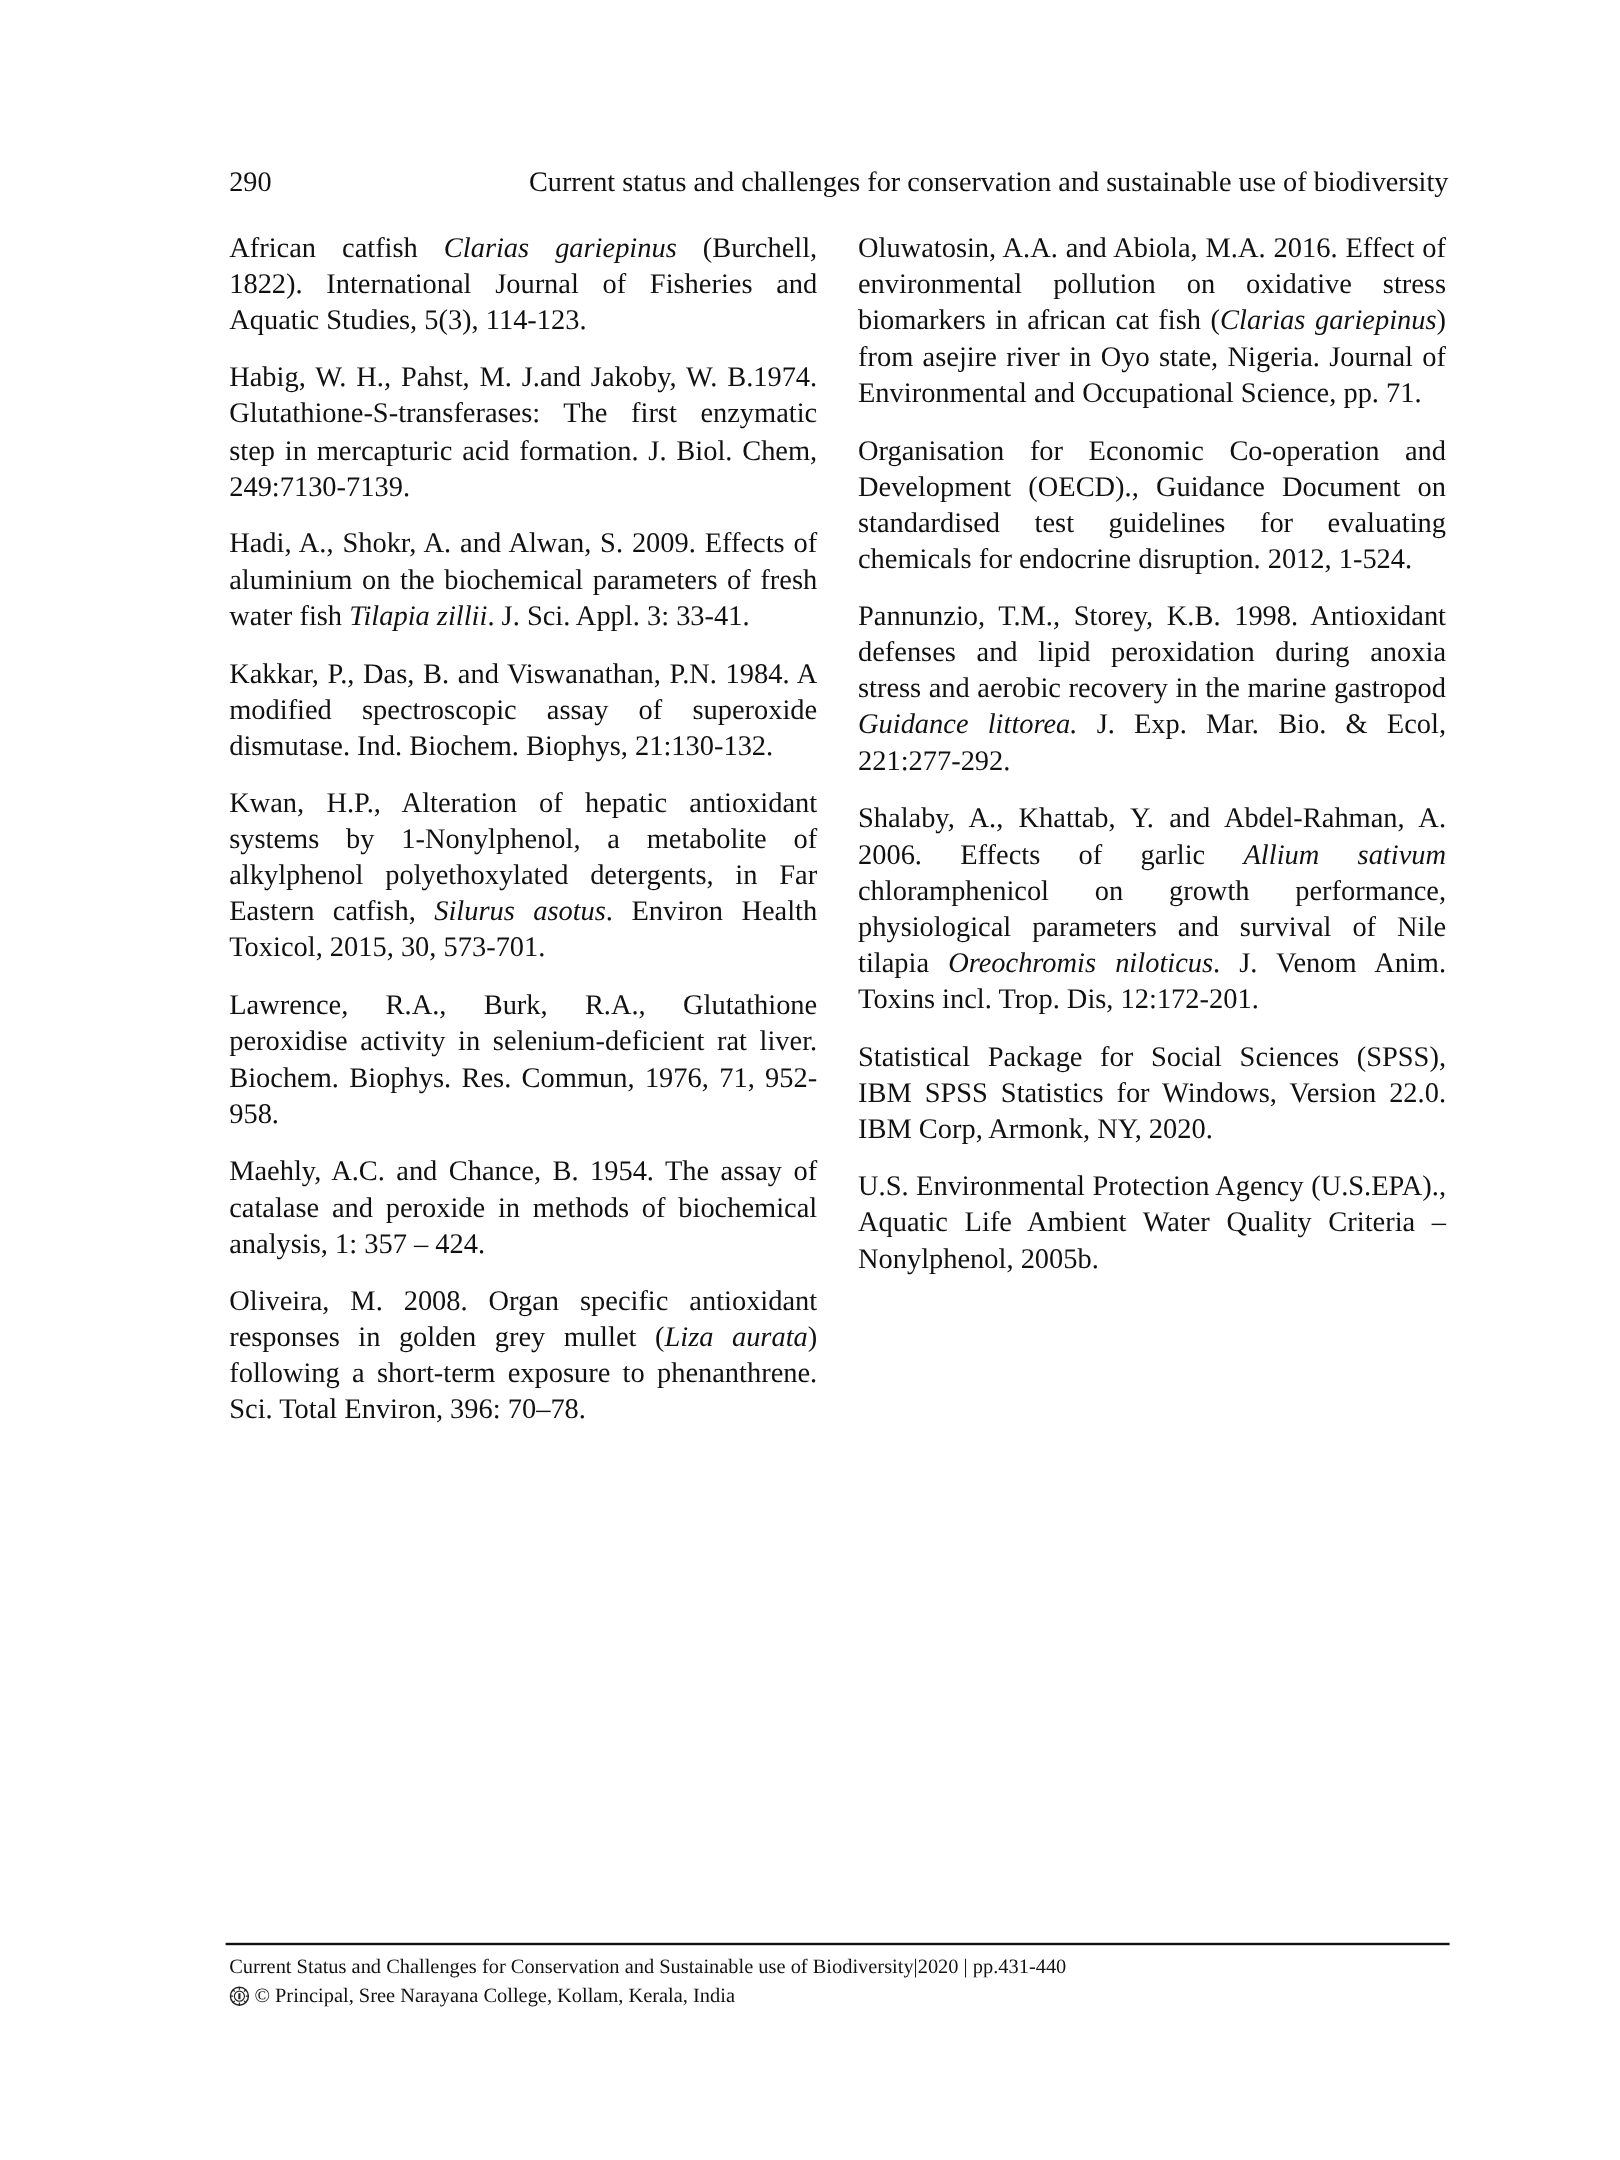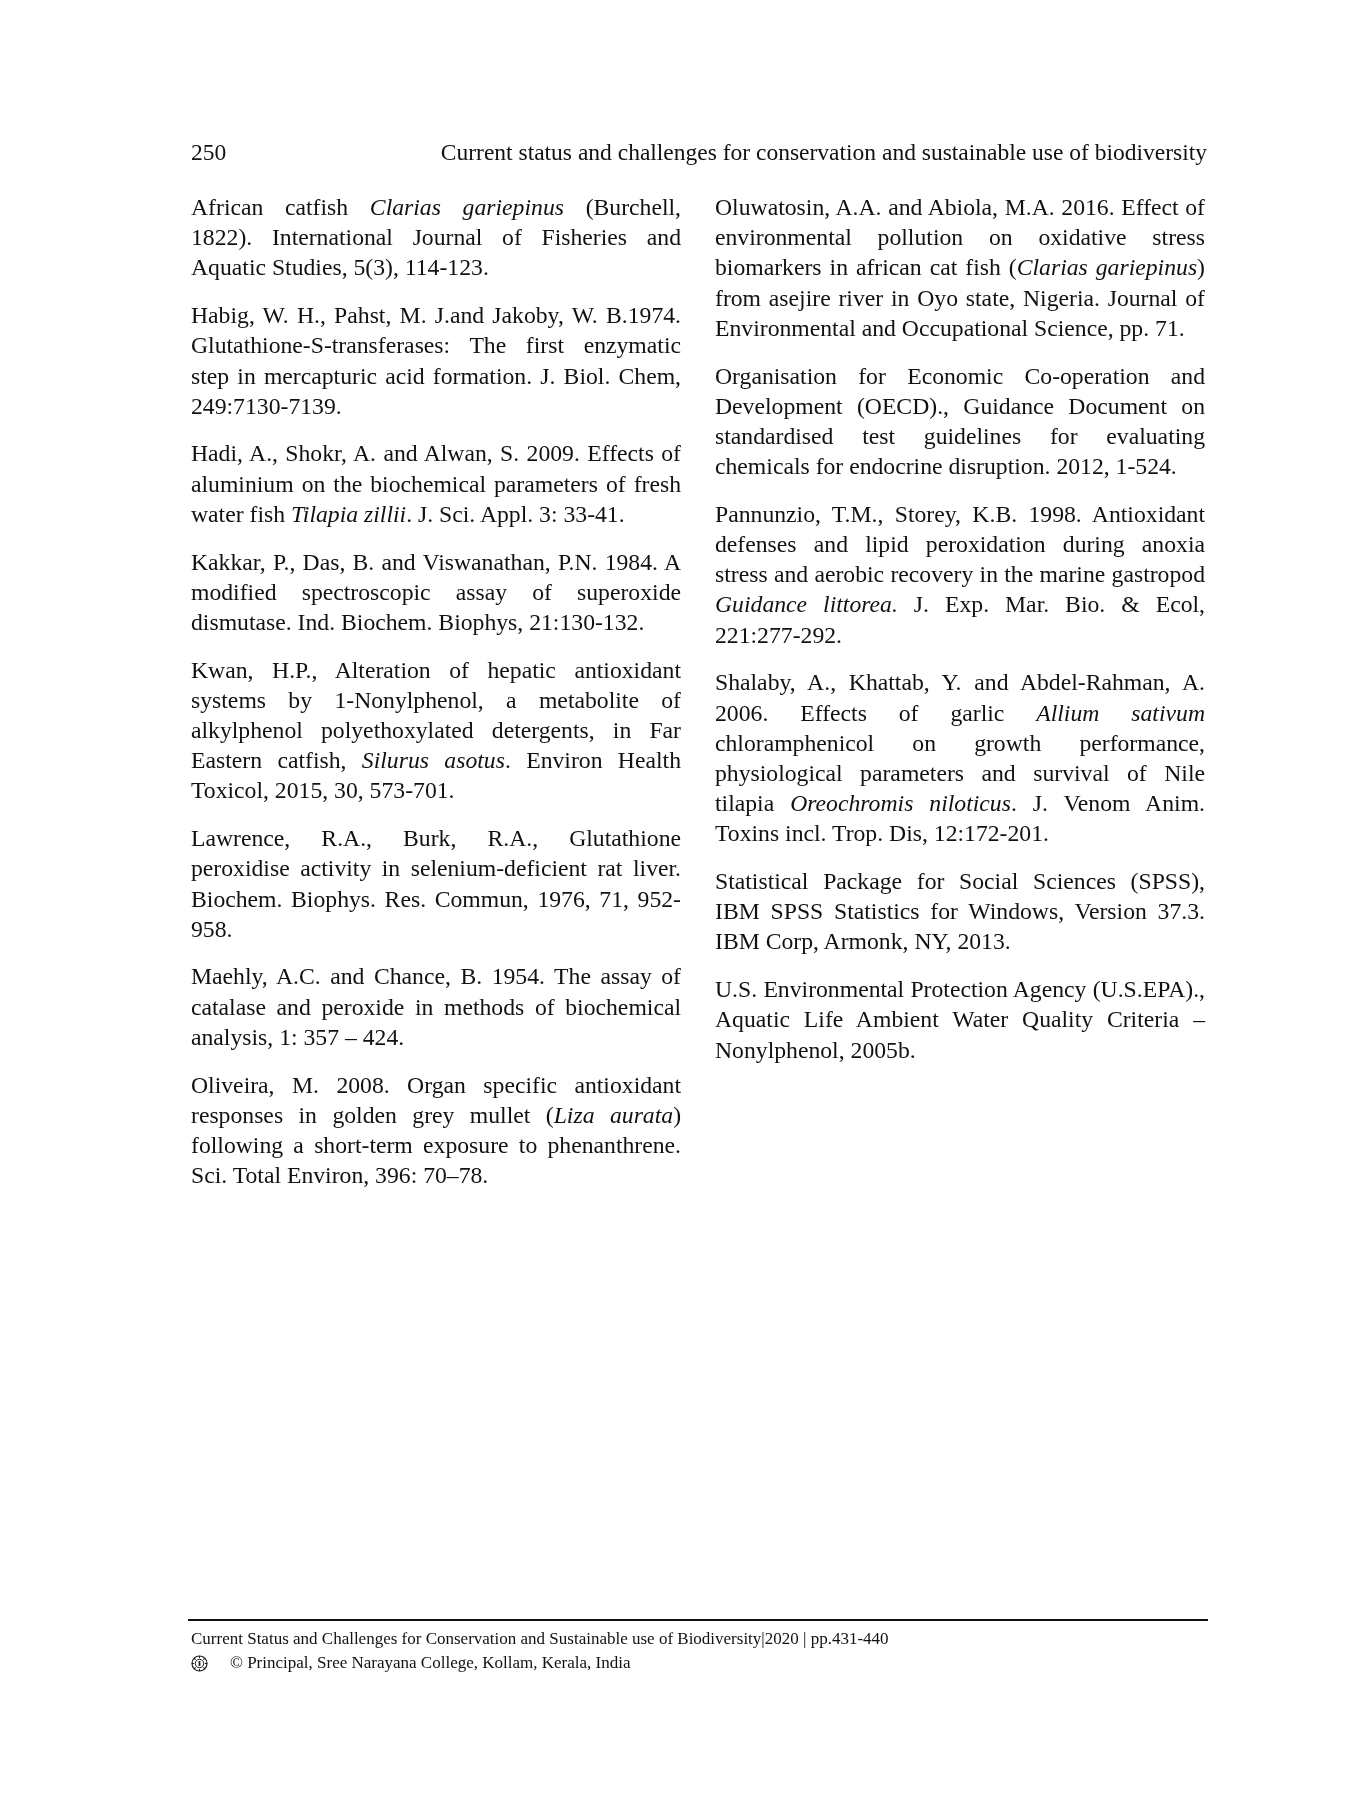--- a/index.html
+++ b/index.html
@@ -61,52 +61,52 @@
       position: absolute;
       top: 1627px;
       left: 191px;
       font-size: 17px;
       line-height: 24px;
       white-space: nowrap;
     }
     .footer-line2 {
       display: flex;
       align-items: center;
-      gap: 22px;
+      gap: 4px;
     }
     .emblem {
       display: inline-block;
       width: 17px;
       height: 17px;
     }
   </style>
 </head>
 <body>
 
 <div class="running-head">
-  <span class="page-num">250</span>
+  <span class="page-num">290</span>
   <span class="head-title">Current status and challenges for conservation and sustainable use of biodiversity</span>
 </div>
 
 <div class="column col-left">
     <p class="ref"><span>African catfish </span><i>Clarias gariepinus</i><span> (Burchell, 1822). International Journal of Fisheries and Aquatic Studies, 5(3), 114-123.</span></p>
     <p class="ref"><span>Habig, W. H., Pahst, M. J.and Jakoby, W. B.1974. Glutathione-S-transferases: The first enzymatic step in mercapturic acid formation. J. Biol. Chem, 249:7130-7139.</span></p>
     <p class="ref"><span>Hadi, A., Shokr, A. and Alwan, S. 2009. Effects of aluminium on the biochemical parameters of fresh water fish </span><i>Tilapia zillii</i><span>. J. Sci. Appl. 3: 33-41.</span></p>
     <p class="ref"><span>Kakkar, P., Das, B. and Viswanathan, P.N. 1984. A modified spectroscopic assay of superoxide dismutase. Ind. Biochem. Biophys, 21:130-132.</span></p>
     <p class="ref"><span>Kwan, H.P., Alteration of hepatic antioxidant systems by 1-Nonylphenol, a metabolite of alkylphenol polyethoxylated detergents, in Far Eastern catfish, </span><i>Silurus asotus</i><span>. Environ Health Toxicol, 2015, 30, 573-701.</span></p>
     <p class="ref"><span>Lawrence, R.A., Burk, R.A., Glutathione peroxidise activity in selenium-deficient rat liver. Biochem. Biophys. Res. Commun, 1976, 71, 952-958.</span></p>
     <p class="ref"><span>Maehly, A.C. and Chance, B. 1954. The assay of catalase and peroxide in methods of biochemical analysis, 1: 357 – 424.</span></p>
     <p class="ref"><span>Oliveira, M. 2008. Organ specific antioxidant responses in golden grey mullet (</span><i>Liza aurata</i><span>) following a short-term exposure to phenanthrene. Sci. Total Environ, 396: 70–78.</span></p>
   </div>
 <div class="column col-right">
     <p class="ref"><span>Oluwatosin, A.A. and Abiola, M.A. 2016. Effect of environmental pollution on oxidative stress biomarkers in african cat fish (</span><i>Clarias gariepinus</i><span>) from asejire river in Oyo state, Nigeria. Journal of Environmental and Occupational Science, pp. 71.</span></p>
     <p class="ref"><span>Organisation for Economic Co-operation and Development (OECD)., Guidance Document on standardised test guidelines for evaluating chemicals for endocrine disruption. 2012, 1-524.</span></p>
     <p class="ref"><span>Pannunzio, T.M., Storey, K.B. 1998. Antioxidant defenses and lipid peroxidation during anoxia stress and aerobic recovery in the marine gastropod </span><i>Guidance littorea.</i><span> J. Exp. Mar. Bio. &amp; Ecol, 221:277-292.</span></p>
     <p class="ref"><span>Shalaby, A., Khattab, Y. and Abdel-Rahman, A. 2006. Effects of garlic </span><i>Allium sativum</i><span> chloramphenicol on growth performance, physiological parameters and survival of Nile tilapia </span><i>Oreochromis niloticus</i><span>. J. Venom Anim. Toxins incl. Trop. Dis, 12:172-201.</span></p>
-    <p class="ref"><span>Statistical Package for Social Sciences (SPSS), IBM SPSS Statistics for Windows, Version 37.3. IBM Corp, Armonk, NY, 2013.</span></p>
+    <p class="ref"><span>Statistical Package for Social Sciences (SPSS), IBM SPSS Statistics for Windows, Version 22.0. IBM Corp, Armonk, NY, 2020.</span></p>
     <p class="ref"><span>U.S. Environmental Protection Agency (U.S.EPA)., Aquatic Life Ambient Water Quality Criteria – Nonylphenol, 2005b.</span></p>
   </div>
 
 <div class="footer-rule"></div>
 <div class="footer">
   <div>Current Status and Challenges for Conservation and Sustainable use of Biodiversity|2020 | pp.431-440</div>
   <div class="footer-line2">
     <span class="emblem">
       <svg width="17" height="17" viewBox="0 0 17 17">
         <circle cx="8.5" cy="8.5" r="7.5" fill="none" stroke="#222" stroke-width="1.2"></circle>

